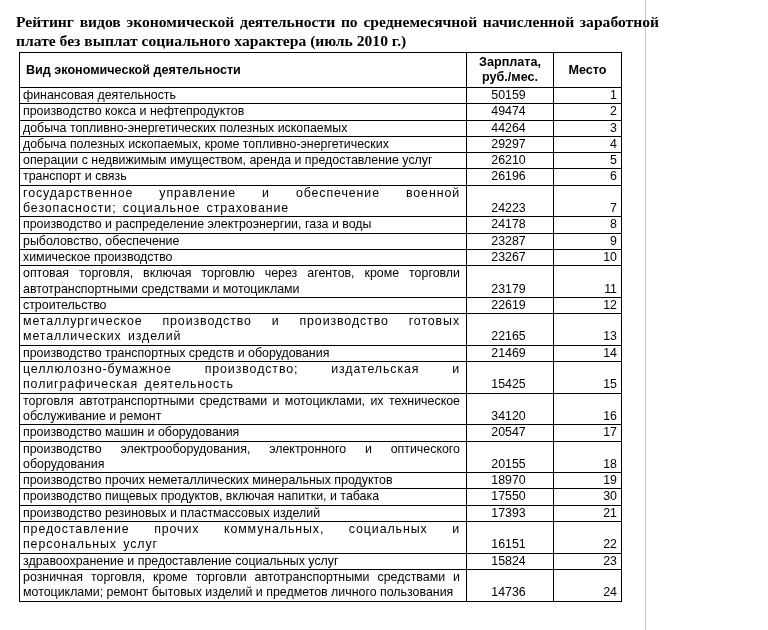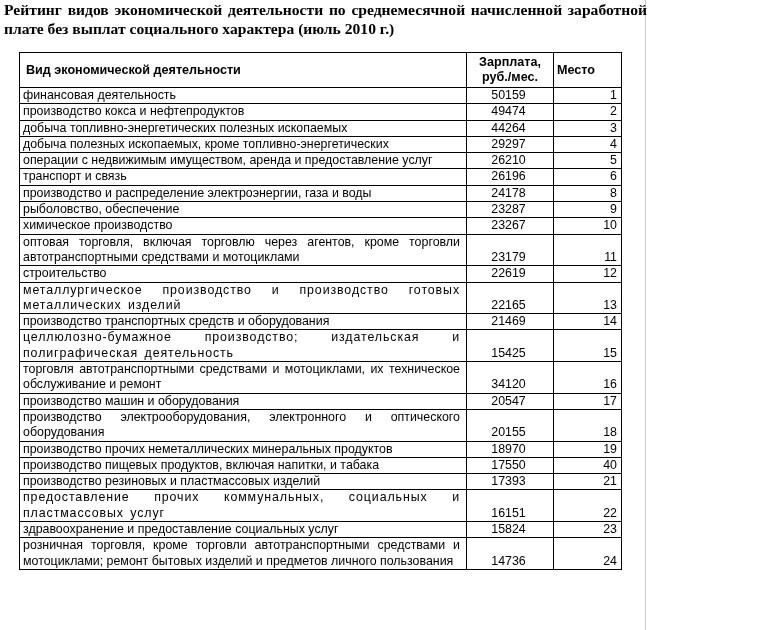--- a/index.html
+++ b/index.html
@@ -1,27 +1,27 @@
 <!DOCTYPE html>
 <html><head>
 <meta charset="utf-8">
 <style>
   html, body { margin:0; padding:0; background:#ffffff; }
   body { width:768px; height:630px; overflow:hidden; position:relative; font-family:"Liberation Sans", sans-serif; color:#000; }
   .vline { position:absolute; left:645px; top:0; width:1px; height:630px; background:#c8c8c8; }
-  .title { position:absolute; left:4px; top:0px; width:643px; font-family:"Liberation Serif", serif; font-weight:bold; font-size:15.6px; line-height:19px; text-align:justify; text-align-last:left; margin:0; }
+  .title { position:absolute; left:4px; top:0px; width:643px; font-family:"Liberation Serif", serif; font-weight:bold; font-size:15.6px; line-height:19px; text-align:justify; text-align-last:left; margin:12px; }
   table.rating { position:absolute; left:19px; top:52px; width:602px; border-collapse:collapse; table-layout:fixed; font-size:12.4px; }
   table.rating col.c1 { width:447px; }
   table.rating col.c2 { width:87px; }
   table.rating col.c3 { width:68px; }
   table.rating th, table.rating td { border:1px solid #000; padding:0 3px; vertical-align:bottom; }
   table.rating th { font-weight:bold; font-size:12.6px; height:34px; vertical-align:middle; }
   table.rating th.h-activity { text-align:left; padding-left:6px; }
   table.rating th.h-salary { text-align:center; line-height:15px;margin-top:27px; }
-  table.rating th.h-place { text-align:left; }
+  table.rating th.h-place { text-align:center; }
   table.rating td { line-height:15.3px; height:15.3px; }
   table.rating td.act { text-align:justify; text-align-last:left; padding-left:3px; padding-right:6px; }
   table.rating td.act.spaced { letter-spacing:0.9px; word-spacing:2px; }
   table.rating td.num { text-align:center; padding-right:6px; }
   table.rating td.place { text-align:right; padding-right:4px; }
 </style>
 </head>
 <body>
 
 <div class="vline"></div>
@@ -64,20 +64,25 @@
       </tr>
     <tr>
         <td class="act">операции с недвижимым имуществом, аренда и предоставление услуг</td>
         <td class="num">26210</td>
         <td class="place">5</td>
       </tr>
     <tr>
         <td class="act">транспорт и связь</td>
         <td class="num">26196</td>
         <td class="place">6</td>
+      </tr>
+    <tr>
+        <td class="act spaced">государственное управление и обеспечение военной безопасности; социальное страхование</td>
+        <td class="num">24223</td>
+        <td class="place">7</td>
       </tr>
     <tr>
         <td class="act">производство и распределение электроэнергии, газа и воды</td>
         <td class="num">24178</td>
         <td class="place">8</td>
       </tr>
     <tr>
         <td class="act">рыболовство, обеспечение</td>
         <td class="num">23287</td>
         <td class="place">9</td>
@@ -128,29 +133,29 @@
         <td class="place">18</td>
       </tr>
     <tr>
         <td class="act">производство прочих неметаллических минеральных продуктов</td>
         <td class="num">18970</td>
         <td class="place">19</td>
       </tr>
     <tr>
         <td class="act">производство пищевых продуктов, включая напитки, и табака</td>
         <td class="num">17550</td>
-        <td class="place">40</td>
+        <td class="place">30</td>
       </tr>
     <tr>
         <td class="act">производство резиновых и пластмассовых изделий</td>
         <td class="num">17393</td>
         <td class="place">21</td>
       </tr>
     <tr>
-        <td class="act spaced">предоставление прочих коммунальных, социальных и пластмассовых услуг</td>
+        <td class="act spaced">предоставление прочих коммунальных, социальных и персональных услуг</td>
         <td class="num">16151</td>
         <td class="place">22</td>
       </tr>
     <tr>
         <td class="act">здравоохранение и предоставление социальных услуг</td>
         <td class="num">15824</td>
         <td class="place">23</td>
       </tr>
     <tr>
         <td class="act">розничная торговля, кроме торговли автотранспортными средствами и мотоциклами; ремонт бытовых изделий и предметов личного пользования</td>

